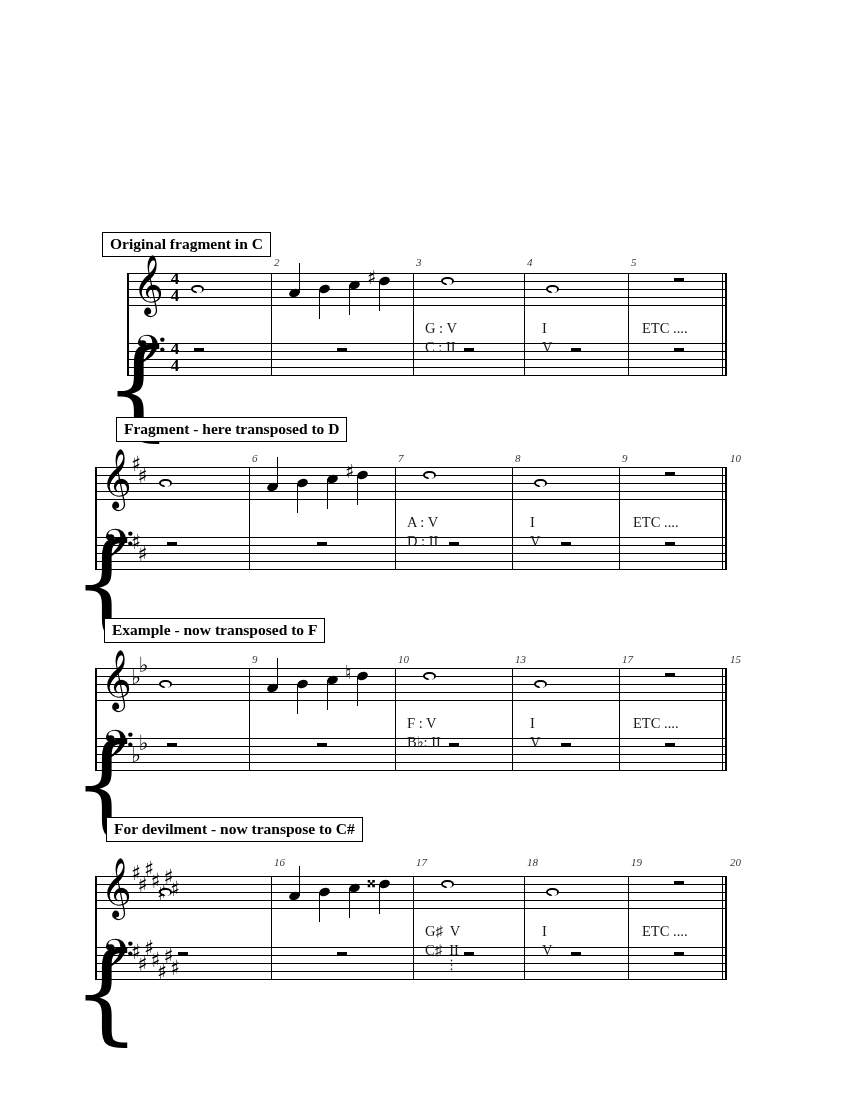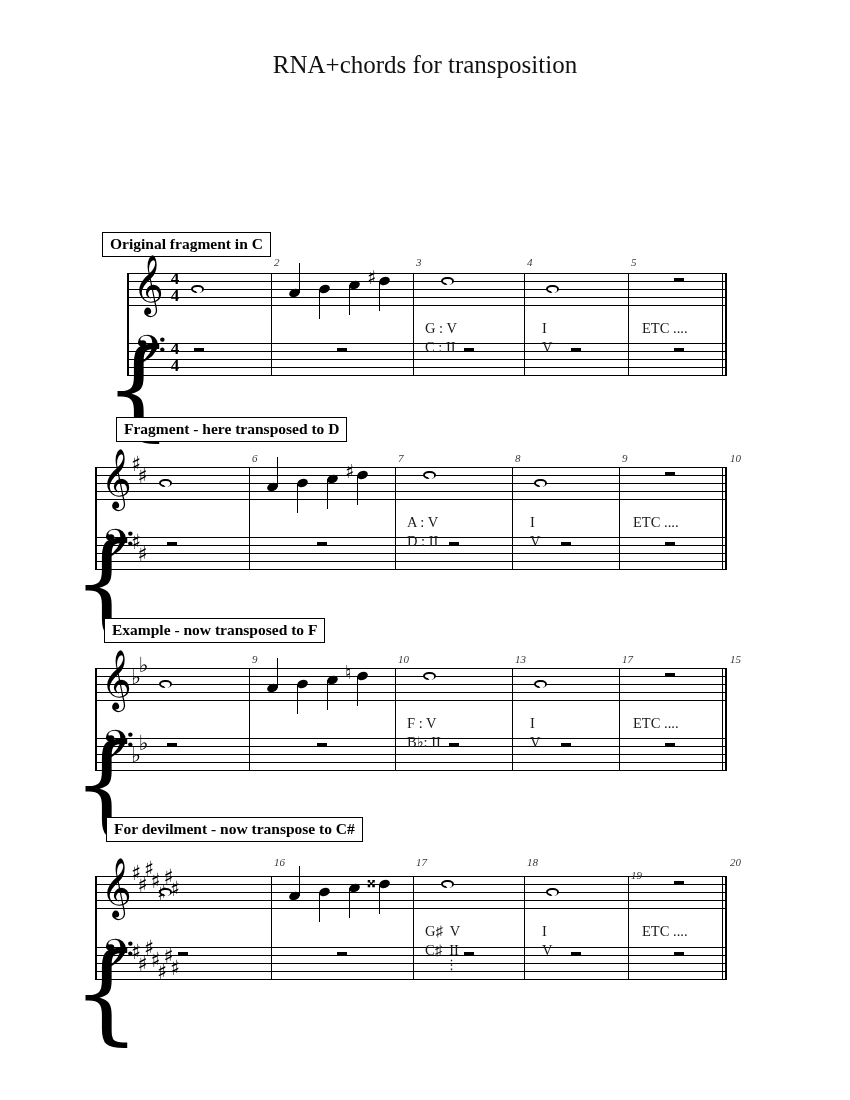--- a/index.html
+++ b/index.html
@@ -90,21 +90,20 @@
     position:absolute;font-size:13px;line-height:6px;color:#222;
     letter-spacing:0;font-family:"Liberation Serif",serif;
   }
 </style>
 </head>
 <body>
 
 <div class="page">
 
   <div class="title">
-    <div>RNA+chords for transposition</div>
   </div>
 
   <div id="score-root">
       <div class="system" style="left: 0px; top: 0px;">
         <div class="caption" style="left: 102px; top: 232px;">Original fragment in C</div>
         <div class="brace" style="left: 104px; top: 389px;">{</div>
         <div class="staff" style="left: 127px; top: 273px; width: 600px; height: 33px;">
           <div class="ln ln0"></div>
           <div class="ln ln1"></div>
           <div class="ln ln2"></div>
@@ -307,21 +306,21 @@
         <div class="acc" style="left: 150.5px; top: 950px;">♯</div>
         <div class="acc" style="left: 157px; top: 883px;">♯</div>
         <div class="acc" style="left: 157px; top: 962px;">♯</div>
         <div class="acc" style="left: 163.5px; top: 867px;">♯</div>
         <div class="acc" style="left: 163.5px; top: 946px;">♯</div>
         <div class="acc" style="left: 170px; top: 879px;">♯</div>
         <div class="acc" style="left: 170px; top: 958px;">♯</div>
         <div class="mnum" style="left: 274px; top: 856px;">16</div>
         <div class="mnum" style="left: 416px; top: 856px;">17</div>
         <div class="mnum" style="left: 527px; top: 856px;">18</div>
-        <div class="mnum" style="left: 631px; top: 856px; margin-top: 13px;">19</div>
+        <div class="mnum" style="left: 631px; top: 856px;">19</div>
         <div class="mnum" style="left: 730px; top: 856px;">20</div>
         <div class="whole" style="left: 159px; top: 887.8px;"></div>
         <div class="rest" style="left: 178px; top: 951.6px;"></div>
         <div class="nhead" style="left: 289px; top: 892px;"></div>
         <div class="stem" style="left: 299px; top: 866px; height: 30px;"></div>
         <div class="nhead" style="left: 319px; top: 888px;"></div>
         <div class="stem" style="left: 319px; top: 892px; height: 30px;"></div>
         <div class="nhead" style="left: 349px; top: 884px;"></div>
         <div class="stem" style="left: 349px; top: 888px; height: 30px;"></div>
         <div class="nhead" style="left: 379px; top: 880px;"></div>

